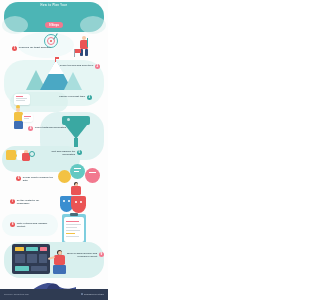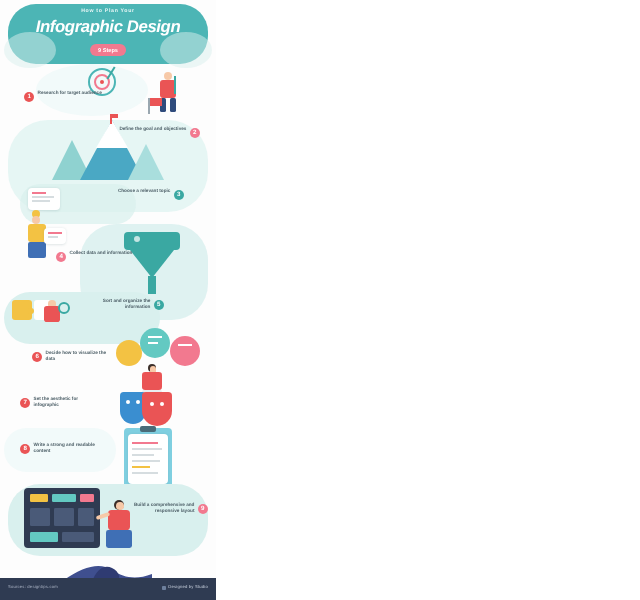--- a/index.html
+++ b/index.html
@@ -88,21 +88,20 @@
 </head>
 <body>
 
 <div id="poster">
 
   <div class="header-band"></div>
   <div class="blob teal" style="left:2px;top:16px;width:26px;height:18px;opacity:.5;"></div>
   <div class="blob teal" style="left:80px;top:16px;width:26px;height:18px;opacity:.5;"></div>
 
   <div class="kicker">How to Plan Your</div>
-  <div class="title">Infographic Design</div>
   <div class="steps-badge">9 Steps</div>
 
   <div class="blob pale" style="left:18px;top:32px;width:56px;height:26px;"></div>
 
   <span class="ill" style="left:44px;top:34px;width:14px;height:14px;">
     <span class="target-ring" style="left:0;top:0;width:14px;height:14px;border-width:1.1px;border-color:#4cb5b5;"></span>
     <span class="target-ring" style="left:3px;top:3px;width:8px;height:8px;border-width:1px;border-color:#f2798f;"></span>
     <span class="circ" style="left:5.6px;top:5.6px;width:2.8px;height:2.8px;background:#ea5455;"></span>
     <span class="rect" style="left:11px;top:-1px;width:1px;height:7px;background:#3aa8a2;transform:rotate(32deg);"></span>
   </span>

